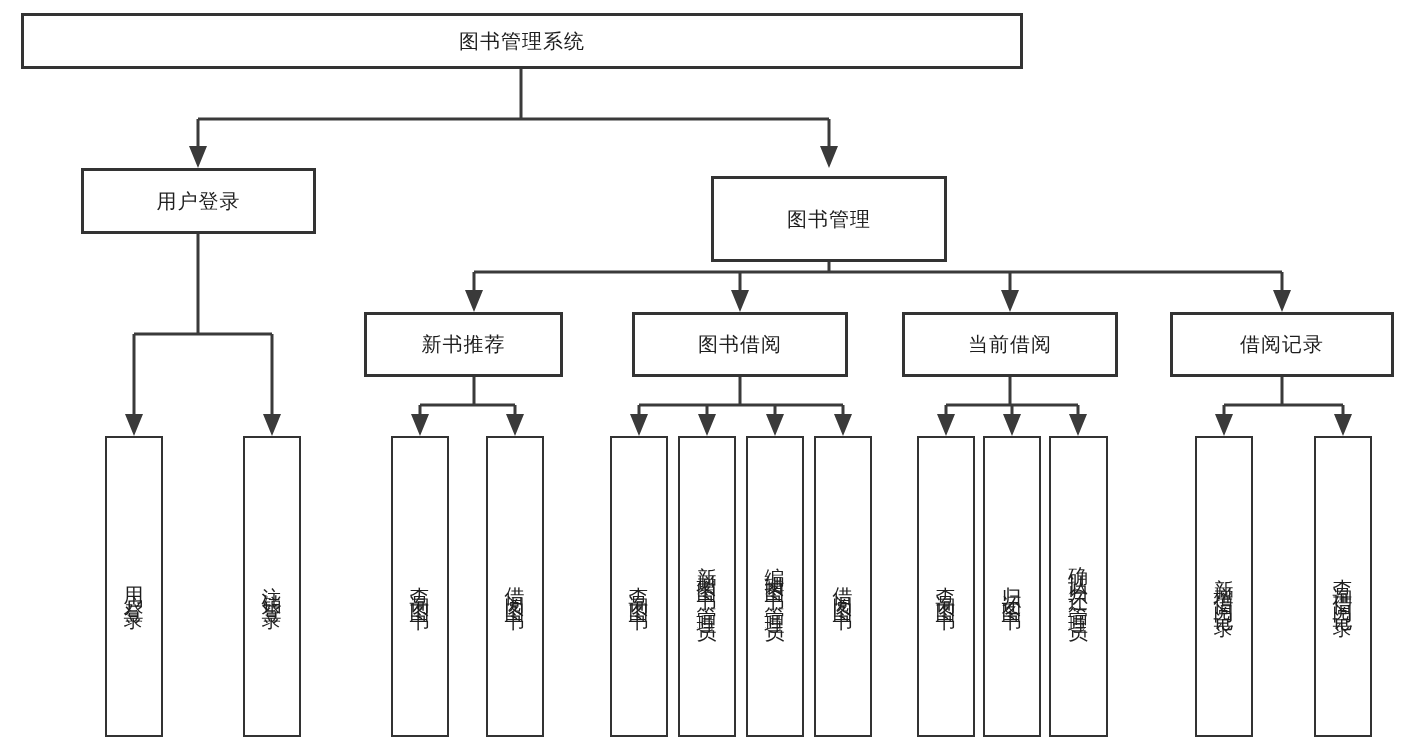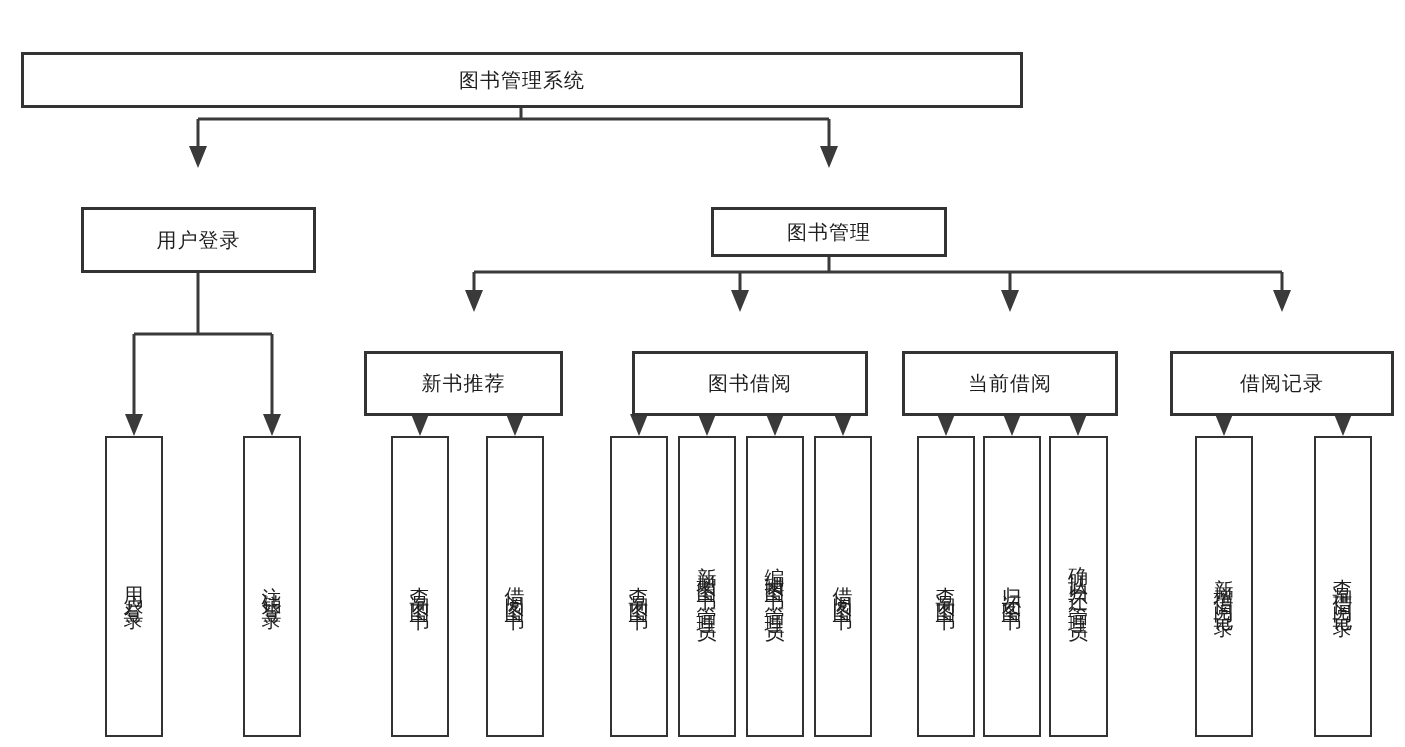--- a/index.html
+++ b/index.html
@@ -5,21 +5,21 @@
   html,body{margin:0;padding:0;background:#fff;}
   .stage{
     position:relative;width:1405px;height:747px;background:#ffffff;overflow:hidden;
     font-family:"DejaVu Sans","Liberation Sans",sans-serif;color:#1e1e1e;
   }
   .wires{position:absolute;left:0;top:0;width:1405px;height:747px;}
   .box{
     position:absolute;box-sizing:border-box;background:#ffffff;
     display:flex;align-items:center;justify-content:center;text-align:center;
   }
-  .hbox{border:3px solid #333333;font-size:20px;letter-spacing:1px;margin-top:39px;}
+  .hbox{border:3px solid #333333;font-size:20px;letter-spacing:1px;}
   .root{border-width:3px;}
   .vbox{
     border:2px solid #333333;font-size:20px;
     writing-mode:vertical-rl;text-orientation:mixed;letter-spacing:8px;
     line-height:1.0;
   }
   .vbox span{display:block;}
   .watermark{
     position:absolute;left:1188px;top:711px;width:210px;
     font-size:19px;letter-spacing:0.5px;color:#8f8f8f;white-space:nowrap;
@@ -67,28 +67,28 @@
              M1334 414 L1352 414 L1343 436 Z" fill="#3a3a3a" stroke="none"></path>
   </svg>
 
   <div class="box hbox root" style="left:21px;top:13px;width:1002px;height:56px;">
     <span>图书管理系统</span>
   </div>
 
   <div class="box hbox" style="left:81px;top:168px;width:235px;height:66px;">
     <span>用户登录</span>
   </div>
-  <div class="box hbox" style="left:711px;top:168px;width:236px;height:50px;">
+  <div class="box hbox" style="left:711px;top:176px;width:236px;height:86px;">
     <span>图书管理</span>
   </div>
 
   <div class="box hbox" style="left:364px;top:312px;width:199px;height:65px;">
     <span>新书推荐</span>
   </div>
-  <div class="box hbox" style="left:632px;top:312px;width:236px;height:65px;">
+  <div class="box hbox" style="left:632px;top:312px;width:216px;height:65px;">
     <span>图书借阅</span>
   </div>
   <div class="box hbox" style="left:902px;top:312px;width:216px;height:65px;text-align:center;">
     <span>当前借阅</span>
   </div>
   <div class="box hbox" style="left:1170px;top:312px;width:224px;height:65px;">
     <span>借阅记录</span>
   </div>
 
   <div class="box vbox" style="left:105px;top:436px;width:58px;height:301px;">

